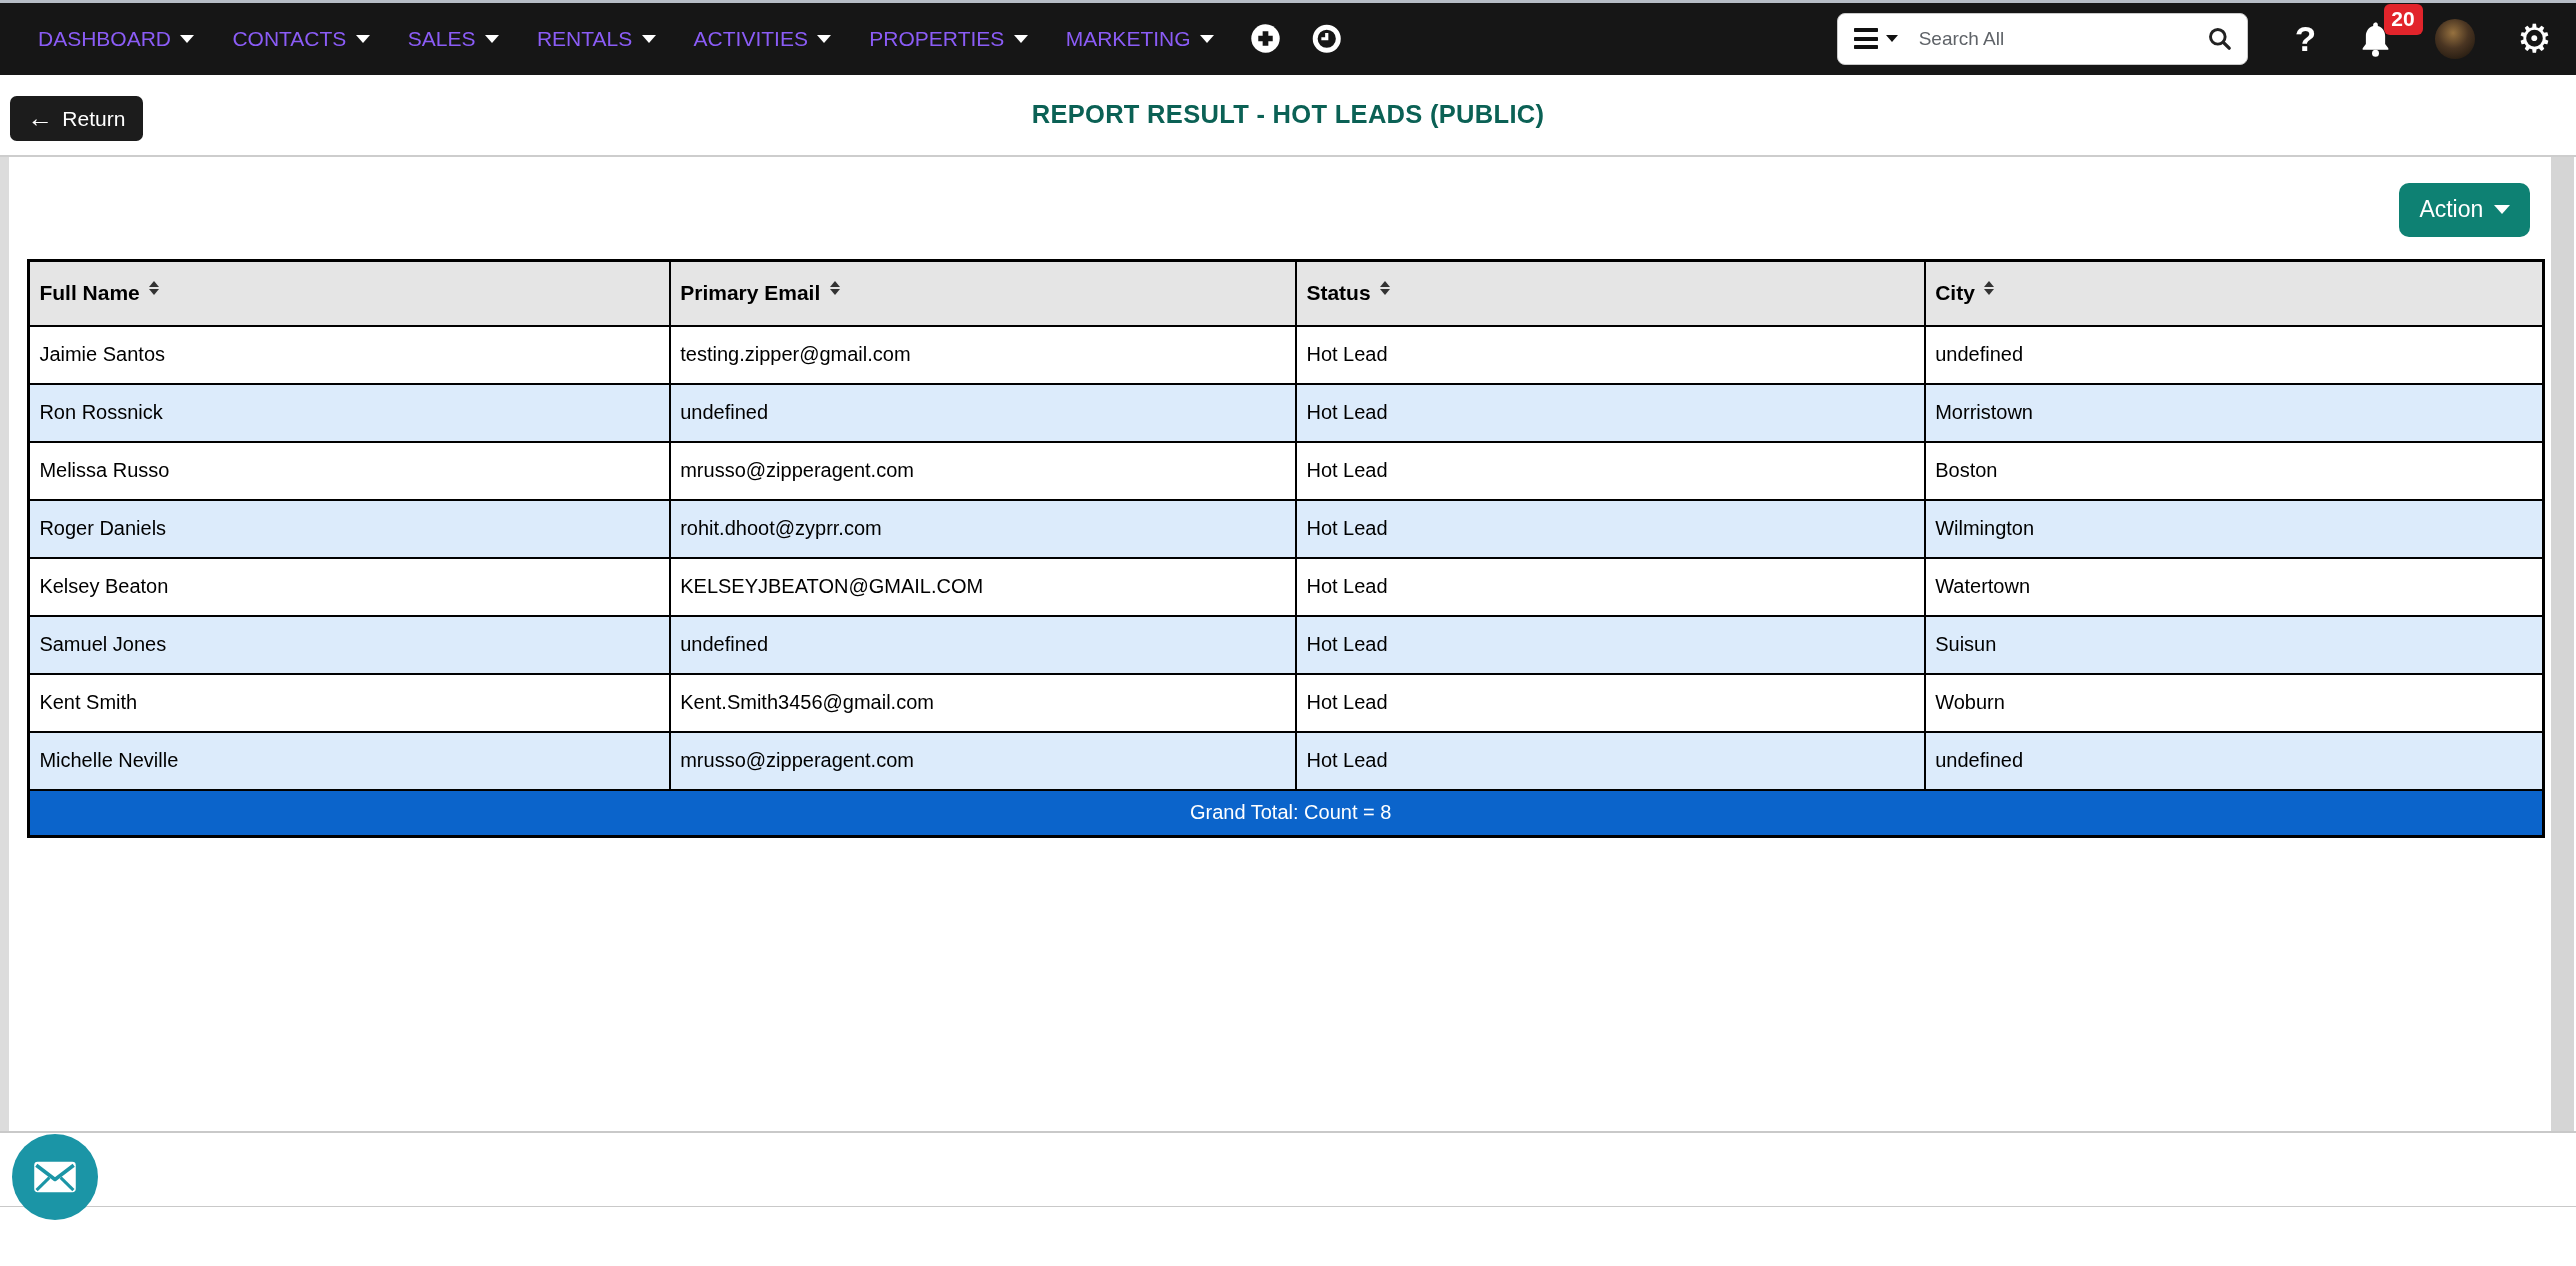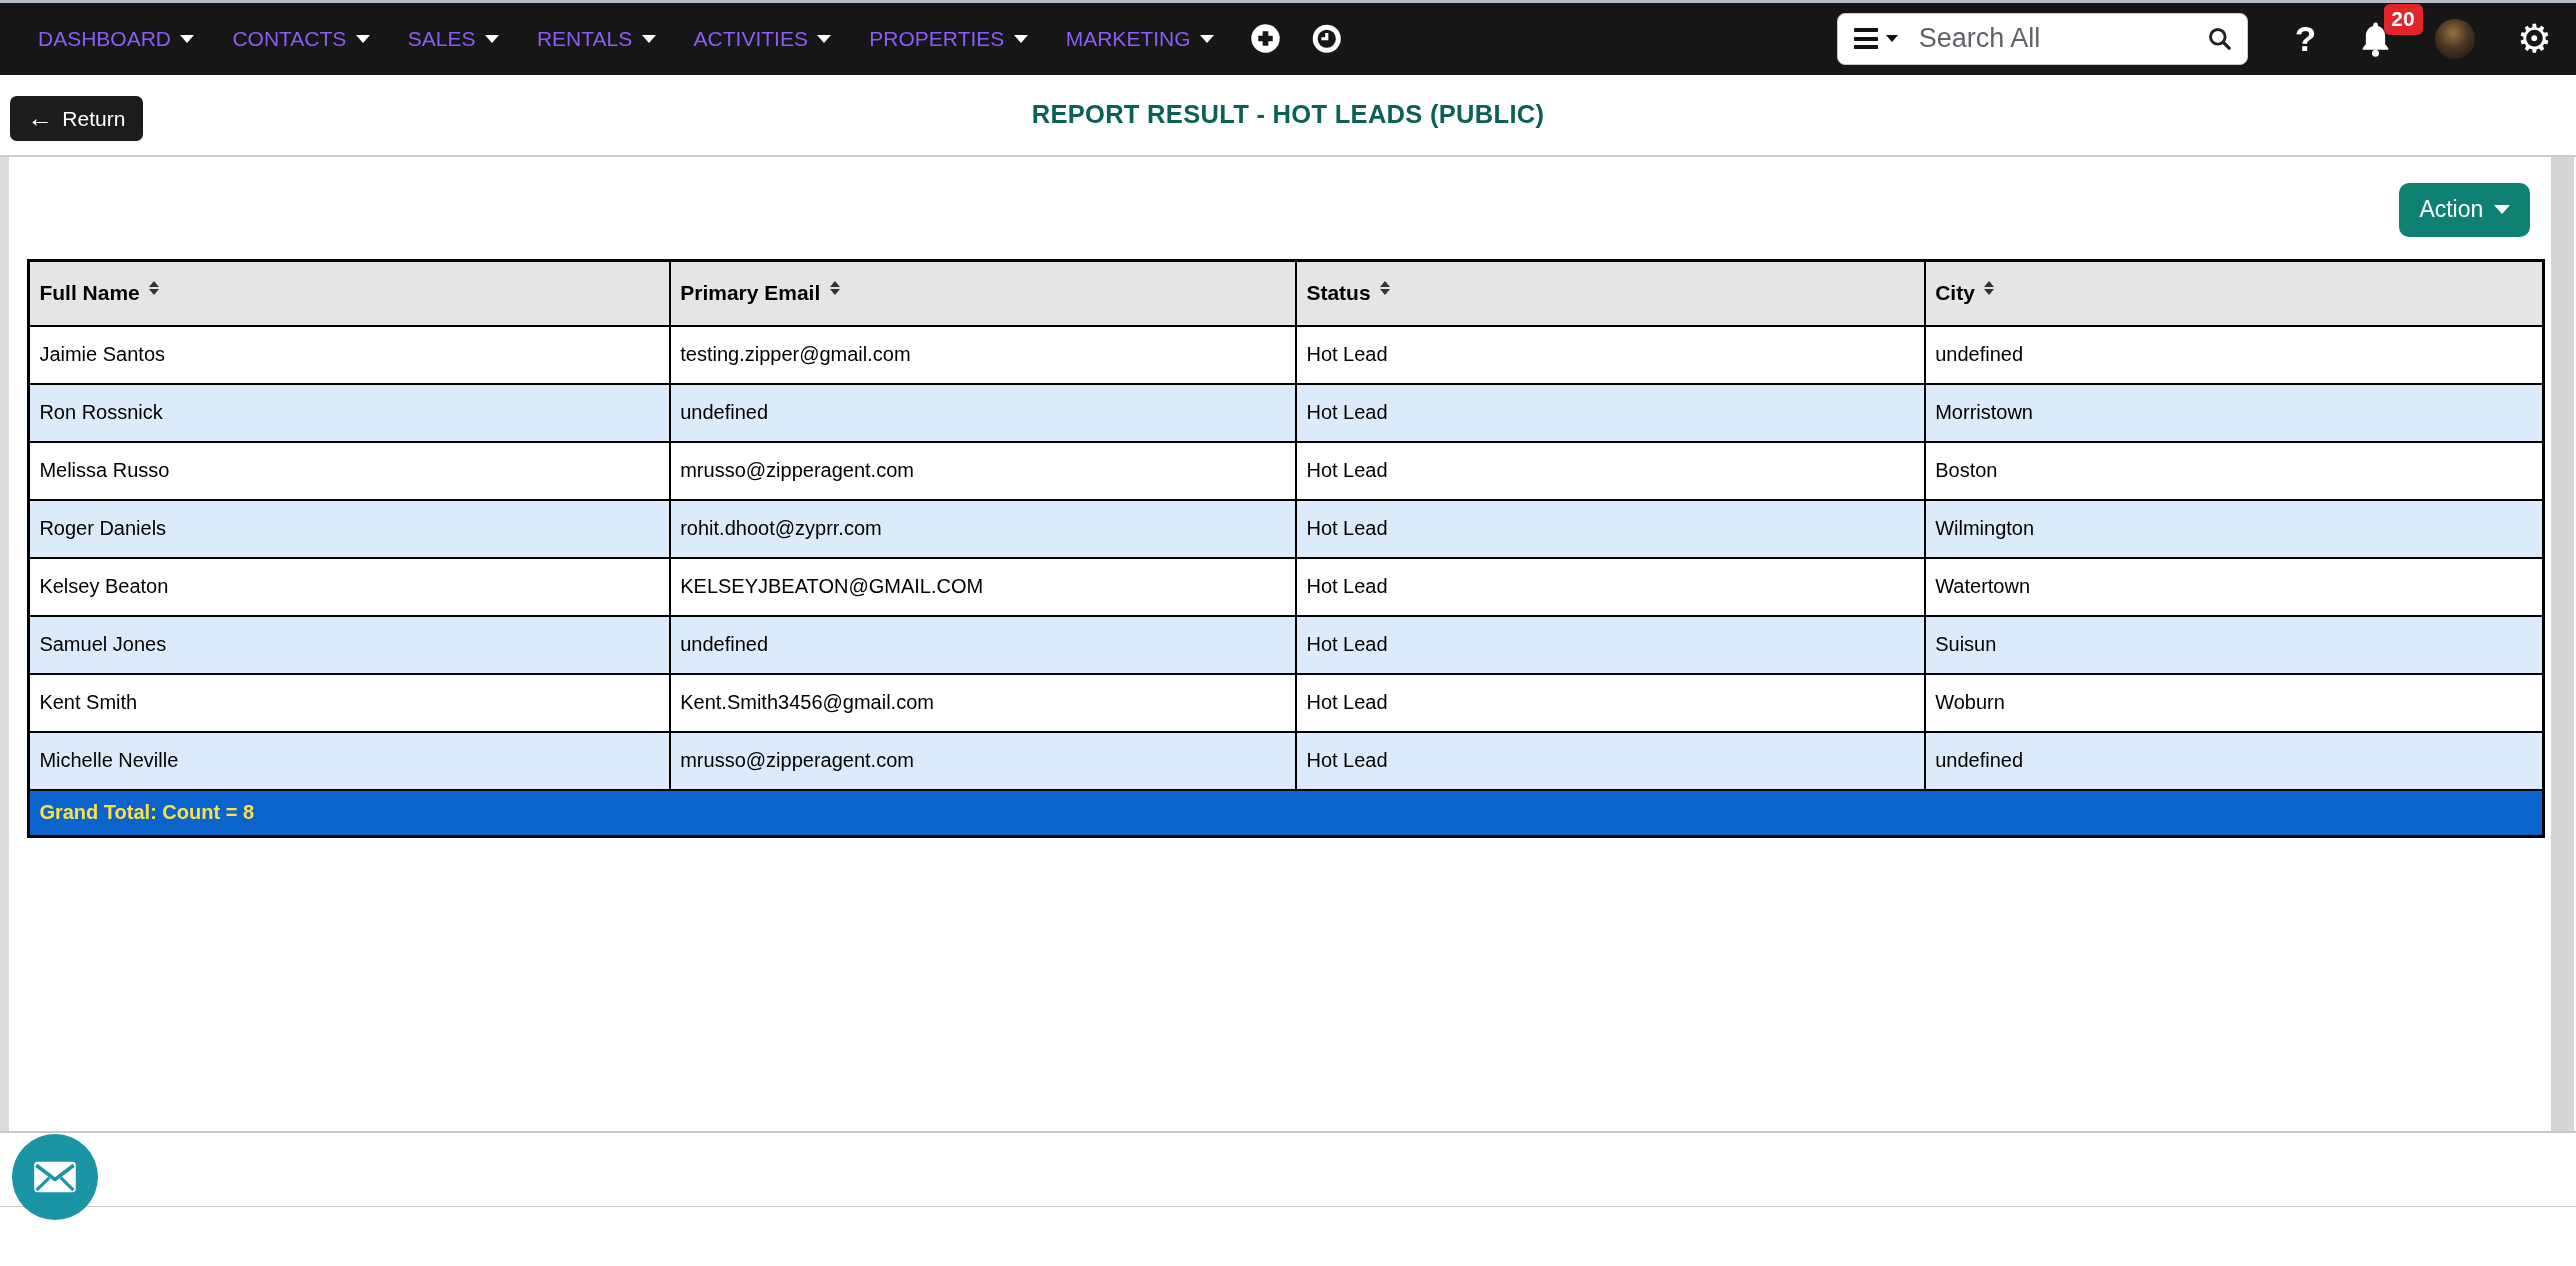--- a/index.html
+++ b/index.html
@@ -28,21 +28,21 @@
   .caret.dark{border-top-color:#111;border-left-width:6px;border-right-width:6px;border-top-width:7.4px;}
   .quick-icons{display:flex;align-items:center;gap:31px;margin-left:36px;}
   .icon-btn{background:none;border:none;padding:0;margin:0;cursor:pointer;display:flex;align-items:center;}
   
   .search-box{margin-left:auto;width:411px;height:52px;background:#fff;border:1.3px solid #c9c9c9;
     border-radius:8px;display:flex;align-items:center;padding:0 13.4px 0 16px;box-sizing:border-box;}
   .search-scope{display:flex;align-items:center;gap:8px;background:none;border:none;padding:0;cursor:pointer;}
   .hamburger{display:flex;flex-direction:column;gap:4.7px;}
   .hamburger i{display:block;width:24px;height:4px;background:#111;border-radius:0.7px;}
   .search-input{flex:1;margin-left:19px;border:none;outline:none;background:transparent;
-    font-size:27px;color:#333;font-family:inherit;min-width:0;}
+    font-size:19px;color:#333;font-family:inherit;min-width:0;}
   .search-input::placeholder{color:#5f6368;opacity:1;}
   
   .nav-right{display:flex;align-items:center;gap:42px;margin-left:47px;}
   .qmark{color:#fff;font-size:35px;font-weight:bold;line-height:1;}
   .bell-wrap{position:relative;background:none;border:none;padding:0;cursor:pointer;display:flex;}
   .badge{position:absolute;top:-16px;left:25.5px;min-width:39px;height:31px;background:var(--badge-red);
     color:#fff;font-size:21px;font-weight:bold;border-radius:6px;display:flex;align-items:center;
     justify-content:center;padding:0 5.4px;box-sizing:border-box;}
   .avatar{width:40px;height:40px;border-radius:50%;border:none;cursor:pointer;
     background:radial-gradient(circle at 45% 35%, #96713f 0%, #4a3522 45%, #15100a 100%);}
@@ -70,22 +70,22 @@
   .report-table th,.report-table td{border:2px solid #000;overflow:hidden;white-space:nowrap;}
   .report-table th{height:63px;background:var(--header-gray);text-align:left;
     font-size:21px;font-weight:bold;padding:0 0 0 9.4px;}
   .th-inner{display:flex;gap:9.4px;}
   .sort{display:inline-flex;flex-direction:column;gap:2px;}
   .sort i{display:block;width:0;height:0;border-left:5.4px solid transparent;border-right:5.4px solid transparent;}
   .sort .up{border-bottom:6.7px solid #333;}
   .sort .down{border-top:6.7px solid #333;}
   .report-table td{height:56px;font-size:20px;padding:0 0 0 9.4px;background:#fff;}
   .report-table tbody tr:nth-child(even) td{background:var(--alt-row-blue);}
-  .grand-total{height:44px !important;background:var(--total-blue) !important;color:#fde047;
-    font-weight:bold;font-size:26px;border:2.7px solid #000 !important;}
+  .grand-total{height:44px !important;background:var(--total-blue) !important;color:#ffffff;
+    font-weight:normal;font-size:26px;border:2.7px solid #000 !important;text-align:center;}
   
   .footer-area{position:relative;height:134px;background:#fff;}
   .footer-line{position:absolute;top:73px;left:0;width:100%;border-top:1.3px solid #c9c9c9;}
   .email-fab{position:absolute;left:12px;top:1134px;width:86px;height:86px;border-radius:50%;
     background:var(--fab-teal);border:none;display:flex;align-items:center;justify-content:center;
     cursor:pointer;z-index:10;}
   .email-fab svg .flap{stroke:var(--fab-teal);}
 </style>
 </head>
 <body>

